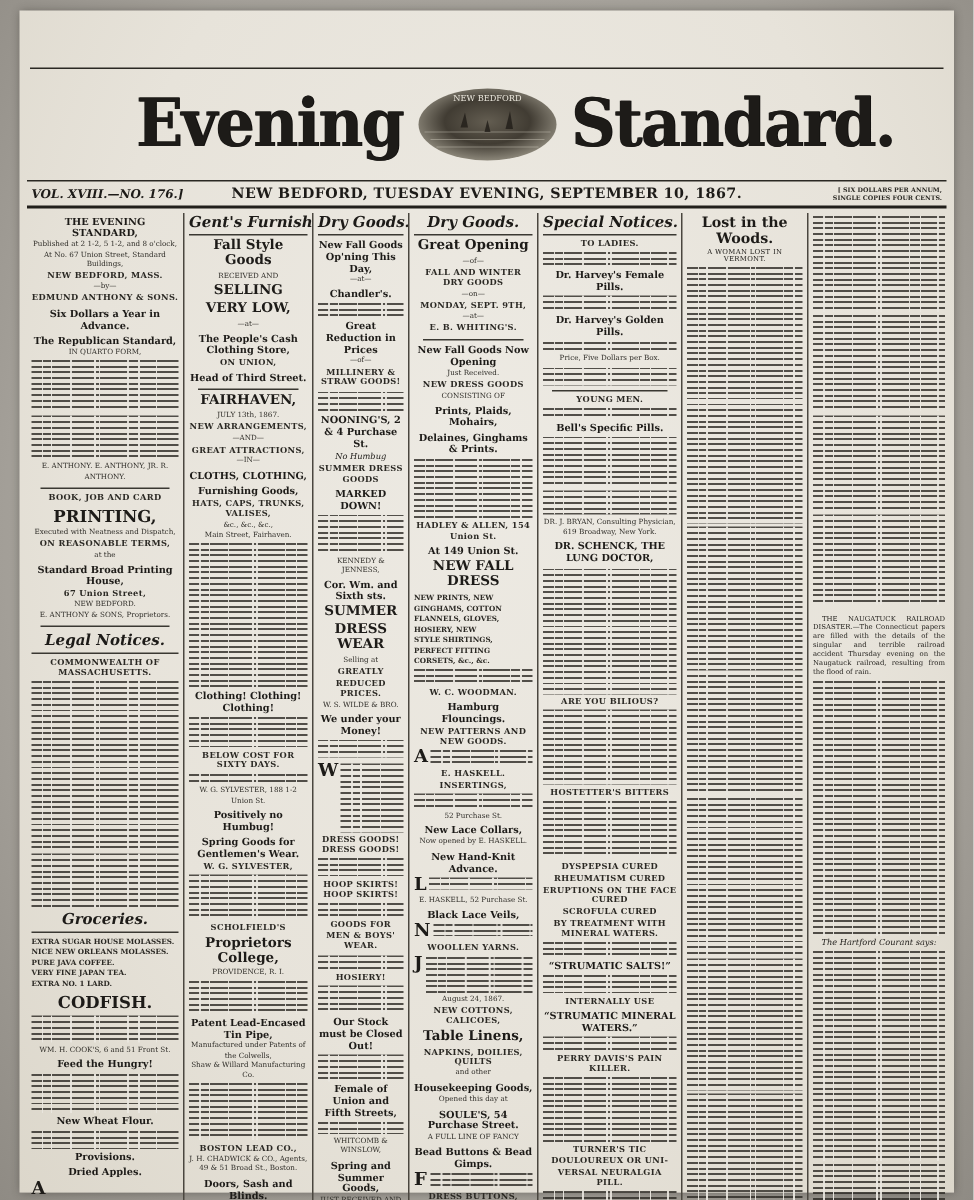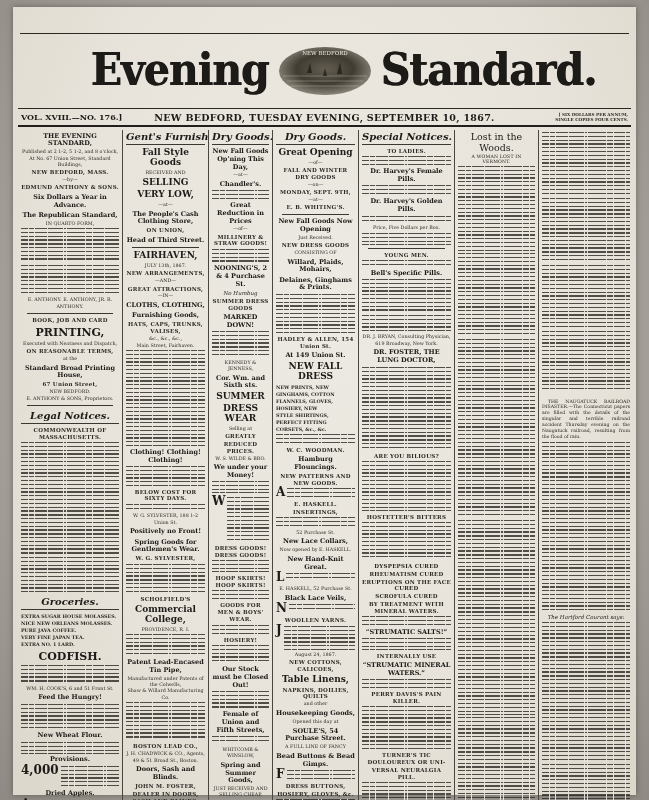--- a/index.html
+++ b/index.html
@@ -6,45 +6,45 @@
   body{
     width:649px;height:800px;overflow:hidden;position:relative;
     background:#a8a49d;
     background:radial-gradient(ellipse at 50% 45%, #b3afa8 0%, #a39f98 70%, #8f8b84 100%);
     font-family:"DejaVu Serif", serif;color:#1d1b18;
   }
   .paper{
     position:absolute;left:13px;right:13px;top:7px;bottom:5px;
     background:radial-gradient(ellipse at 50% 38%, #edeae3 0%, #e7e3da 60%, #dcd7cb 100%);
     box-shadow:0 0 6px rgba(40,38,34,.45);
-    padding:0 5px;box-sizing:border-box;
+    padding:12px 5px;box-sizing:border-box;
   }
   .toprule{border-top:1.5px solid #2a2823;margin:26px 2px 0;}
   
   .masthead{display:flex;align-items:center;height:72px;}
   .mast-title{flex:1;font-weight:700;font-size:41px;letter-spacing:-1px;
     text-shadow:.7px 0 #141210;transform:scaleY(1.08);white-space:nowrap;}
   .mast-left{text-align:right;padding-right:8px;}
   .mast-right{text-align:left;padding-left:8px;}
   .vignette{flex:0 0 auto;}
   
   .dateline{display:flex;align-items:center;border-top:1px solid #2a2823;
     border-bottom:2.5px solid #211f1b;padding:2.5px 3px;margin-top:2px;}
-  .dl-vol{flex:1.1;font-weight:700;font-size:8px;white-space:nowrap;}
+  .dl-vol{flex:1.1;font-weight:700;font-size:8px;white-space:nowrap;font-style:italic;}
   .dl-center{flex:2;text-align:center;font-weight:700;font-size:9.5px;letter-spacing:.3px;white-space:nowrap;}
   .dl-price{flex:1.1;text-align:right;font-size:4.2px;line-height:1.3;font-weight:700;color:#2e2c27;}
   
   .cols{display:flex;height:672px;margin-top:3px;overflow:hidden;}
   .col{box-sizing:border-box;padding:0 3px;overflow:hidden;border-left:1px solid #4a463f;}
   .col:first-child{border-left:none;}
   .colhead{font-style:italic;font-weight:700;font-size:10px;line-height:1.1;text-align:center;
     padding:1px 0 2px;border-bottom:1px solid #3a3832;margin-bottom:3px;white-space:nowrap;}
   .display{font-weight:700;font-size:11px;line-height:1.1;text-align:center;margin:3px 0 2px;}
   .display2{font-weight:700;font-size:9px;line-height:1.1;text-align:center;margin:2px 0;}
-  .headline{font-weight:400;font-size:9.5px;text-align:center;margin:1px 0;}
+  .headline{font-weight:700;font-size:9.5px;text-align:center;margin:1px 0;}
   .subtitle{font-size:4.6px;text-align:center;letter-spacing:.2px;margin-bottom:2px;}
   .boldline{font-weight:700;font-size:6.5px;line-height:1.2;text-align:center;margin:2.5px 0 1px;}
   .capsline{font-size:5.5px;line-height:1.25;letter-spacing:.25px;text-align:center;font-weight:700;color:#2b2924;margin:1px 0;}
   .smallline{font-size:4.8px;line-height:1.3;text-align:center;color:#2e2c27;margin:.5px 0;}
   .leftline{font-size:4.8px;line-height:1.45;text-align:left;color:#2b2924;font-weight:700;}
   .italicline{font-style:italic;font-size:5.5px;text-align:center;margin:1.5px 0;}
   .tinyp{font-size:4.6px;line-height:1.3;text-align:justify;color:#25231f;text-indent:6px;margin:1px 0;}
   .sim{margin:1.5px 0 2.5px;
     background:
       repeating-linear-gradient(90deg, rgba(234,231,224,0) 0 13px, rgba(234,231,224,.95) 13px 14px, rgba(234,231,224,0) 14px 29px),
@@ -126,24 +126,20 @@
         <div class="leftline">VERY FINE JAPAN TEA.</div>
         <div class="leftline">EXTRA NO. 1 LARD.</div>
         <div class="display">CODFISH.</div>
         <div class="sim" style="height: 18px;"></div>
         <div class="smallline">WM. H. COOK'S, 6 and 51 Front St.</div>
         <div class="boldline">Feed the Hungry!</div>
         <div class="sim" style="height: 26px;"></div>
         <div class="boldline">New Wheat Flour.</div>
         <div class="sim" style="height: 12px;"></div>
         <div class="boldline">Provisions.</div>
-        <div class="bigrow">
-          <span class="bignum">4,000</span>
-          <div class="sim" style="height: 22px;"></div>
-        </div>
         <div class="boldline">Dried Apples.</div>
         <div class="bigrow">
           <span class="bignum">A</span>
         </div>
       </div>
       <div class="col" style="width: 86px; flex: 0 0 auto;">
         <div class="colhead">Gent's Furnishings.</div>
         <div class="display2">Fall Style Goods</div>
         <div class="smallline">RECEIVED AND</div>
         <div class="display2">SELLING</div>
@@ -163,26 +159,26 @@
         <div class="boldline">Furnishing Goods,</div>
         <div class="capsline">HATS, CAPS, TRUNKS, VALISES,</div>
         <div class="smallline">&amp;c., &amp;c., &amp;c.,</div>
         <div class="smallline">Main Street, Fairhaven.</div>
         <div class="sim" style="height: 96px;"></div>
         <div class="boldline">Clothing! Clothing! Clothing!</div>
         <div class="sim" style="height: 20px;"></div>
         <div class="capsline">BELOW COST FOR SIXTY DAYS.</div>
         <div class="sim" style="height: 7px;"></div>
         <div class="smallline">W. G. SYLVESTER, 188 1-2 Union St.</div>
-        <div class="boldline">Positively no Front!</div>
+        <div class="boldline">Positively no Humbug!</div>
         <div class="boldline">Spring Goods for Gentlemen's Wear.</div>
         <div class="capsline">W. G. SYLVESTER,</div>
         <div class="sim" style="height: 30px;"></div>
         <div class="capsline">SCHOLFIELD'S</div>
-        <div class="display2">Commercial College,</div>
+        <div class="display2">Proprietors College,</div>
         <div class="smallline">PROVIDENCE, R. I.</div>
         <div class="sim" style="height: 22px;"></div>
         <div class="boldline">Patent Lead-Encased Tin Pipe,</div>
         <div class="smallline">Manufactured under Patents of the Colwells,</div>
         <div class="smallline">Shaw &amp; Willard Manufacturing Co.</div>
         <div class="sim" style="height: 38px;"></div>
         <div class="capsline">BOSTON LEAD CO.,</div>
         <div class="smallline">J. H. CHADWICK &amp; CO., Agents,</div>
         <div class="smallline">49 &amp; 51 Broad St., Boston.</div>
         <div class="boldline">Doors, Sash and Blinds.</div>
@@ -241,21 +237,21 @@
         <div class="capsline">FALL AND WINTER DRY GOODS</div>
         <div class="smallline">—on—</div>
         <div class="capsline">MONDAY,  SEPT.  9TH,</div>
         <div class="smallline">—at—</div>
         <div class="capsline">E. B. WHITING'S.</div>
         <div class="rule"></div>
         <div class="boldline">New Fall Goods Now Opening</div>
         <div class="smallline">Just Received.</div>
         <div class="capsline">NEW  DRESS  GOODS</div>
         <div class="smallline">CONSISTING OF</div>
-        <div class="boldline">Willard, Plaids, Mohairs,</div>
+        <div class="boldline">Prints, Plaids, Mohairs,</div>
         <div class="boldline">Delaines, Ginghams &amp; Prints.</div>
         <div class="sim" style="height: 40px;"></div>
         <div class="capsline">HADLEY &amp; ALLEN, 154 Union St.</div>
         <div class="boldline">At 149 Union St.</div>
         <div class="display2">NEW FALL DRESS</div>
         <div class="leftline">NEW PRINTS, NEW GINGHAMS, COTTON</div>
         <div class="leftline">FLANNELS, GLOVES, HOSIERY, NEW</div>
         <div class="leftline">STYLE SHIRTINGS, PERFECT FITTING</div>
         <div class="leftline">CORSETS, &amp;c., &amp;c.</div>
         <div class="sim" style="height: 10px;"></div>
@@ -265,21 +261,21 @@
         <div class="bigrow">
           <span class="bignum">A</span>
           <div class="sim" style="height: 10px;"></div>
         </div>
         <div class="capsline">E. HASKELL.</div>
         <div class="capsline">INSERTINGS,</div>
         <div class="sim" style="height: 10px;"></div>
         <div class="smallline">52 Purchase St.</div>
         <div class="boldline">New Lace Collars,</div>
         <div class="smallline">Now opened by E. HASKELL.</div>
-        <div class="boldline">New Hand-Knit Great.</div>
+        <div class="boldline">New Hand-Knit Advance.</div>
         <div class="bigrow">
           <span class="bignum">L</span>
           <div class="sim" style="height: 8px;"></div>
         </div>
         <div class="smallline">E. HASKELL, 52 Purchase St.</div>
         <div class="boldline">Black Lace Veils,</div>
         <div class="bigrow">
           <span class="bignum">N</span>
           <div class="sim" style="height: 8px;"></div>
         </div>
@@ -317,21 +313,21 @@
         <div class="smallline">Price, Five Dollars per Box.</div>
         <div class="sim" style="height: 12px;"></div>
         <div class="rule"></div>
         <div class="capsline">YOUNG MEN.</div>
         <div class="sim" style="height: 7px;"></div>
         <div class="boldline">Bell's Specific Pills.</div>
         <div class="sim" style="height: 34px;"></div>
         <div class="sim" style="height: 16px;"></div>
         <div class="smallline">DR. J. BRYAN, Consulting Physician,</div>
         <div class="smallline">619 Broadway, New York.</div>
-        <div class="boldline">DR. FOSTER, THE LUNG DOCTOR,</div>
+        <div class="boldline">DR. SCHENCK, THE LUNG DOCTOR,</div>
         <div class="sim" style="height: 84px;"></div>
         <div class="capsline">ARE YOU BILIOUS?</div>
         <div class="sim" style="height: 50px;"></div>
         <div class="capsline">HOSTETTER'S BITTERS</div>
         <div class="sim" style="height: 38px;"></div>
         <div class="capsline">DYSPEPSIA CURED</div>
         <div class="capsline">RHEUMATISM CURED</div>
         <div class="capsline">ERUPTIONS ON THE FACE CURED</div>
         <div class="capsline">SCROFULA CURED</div>
         <div class="capsline">BY TREATMENT WITH MINERAL WATERS.</div>

